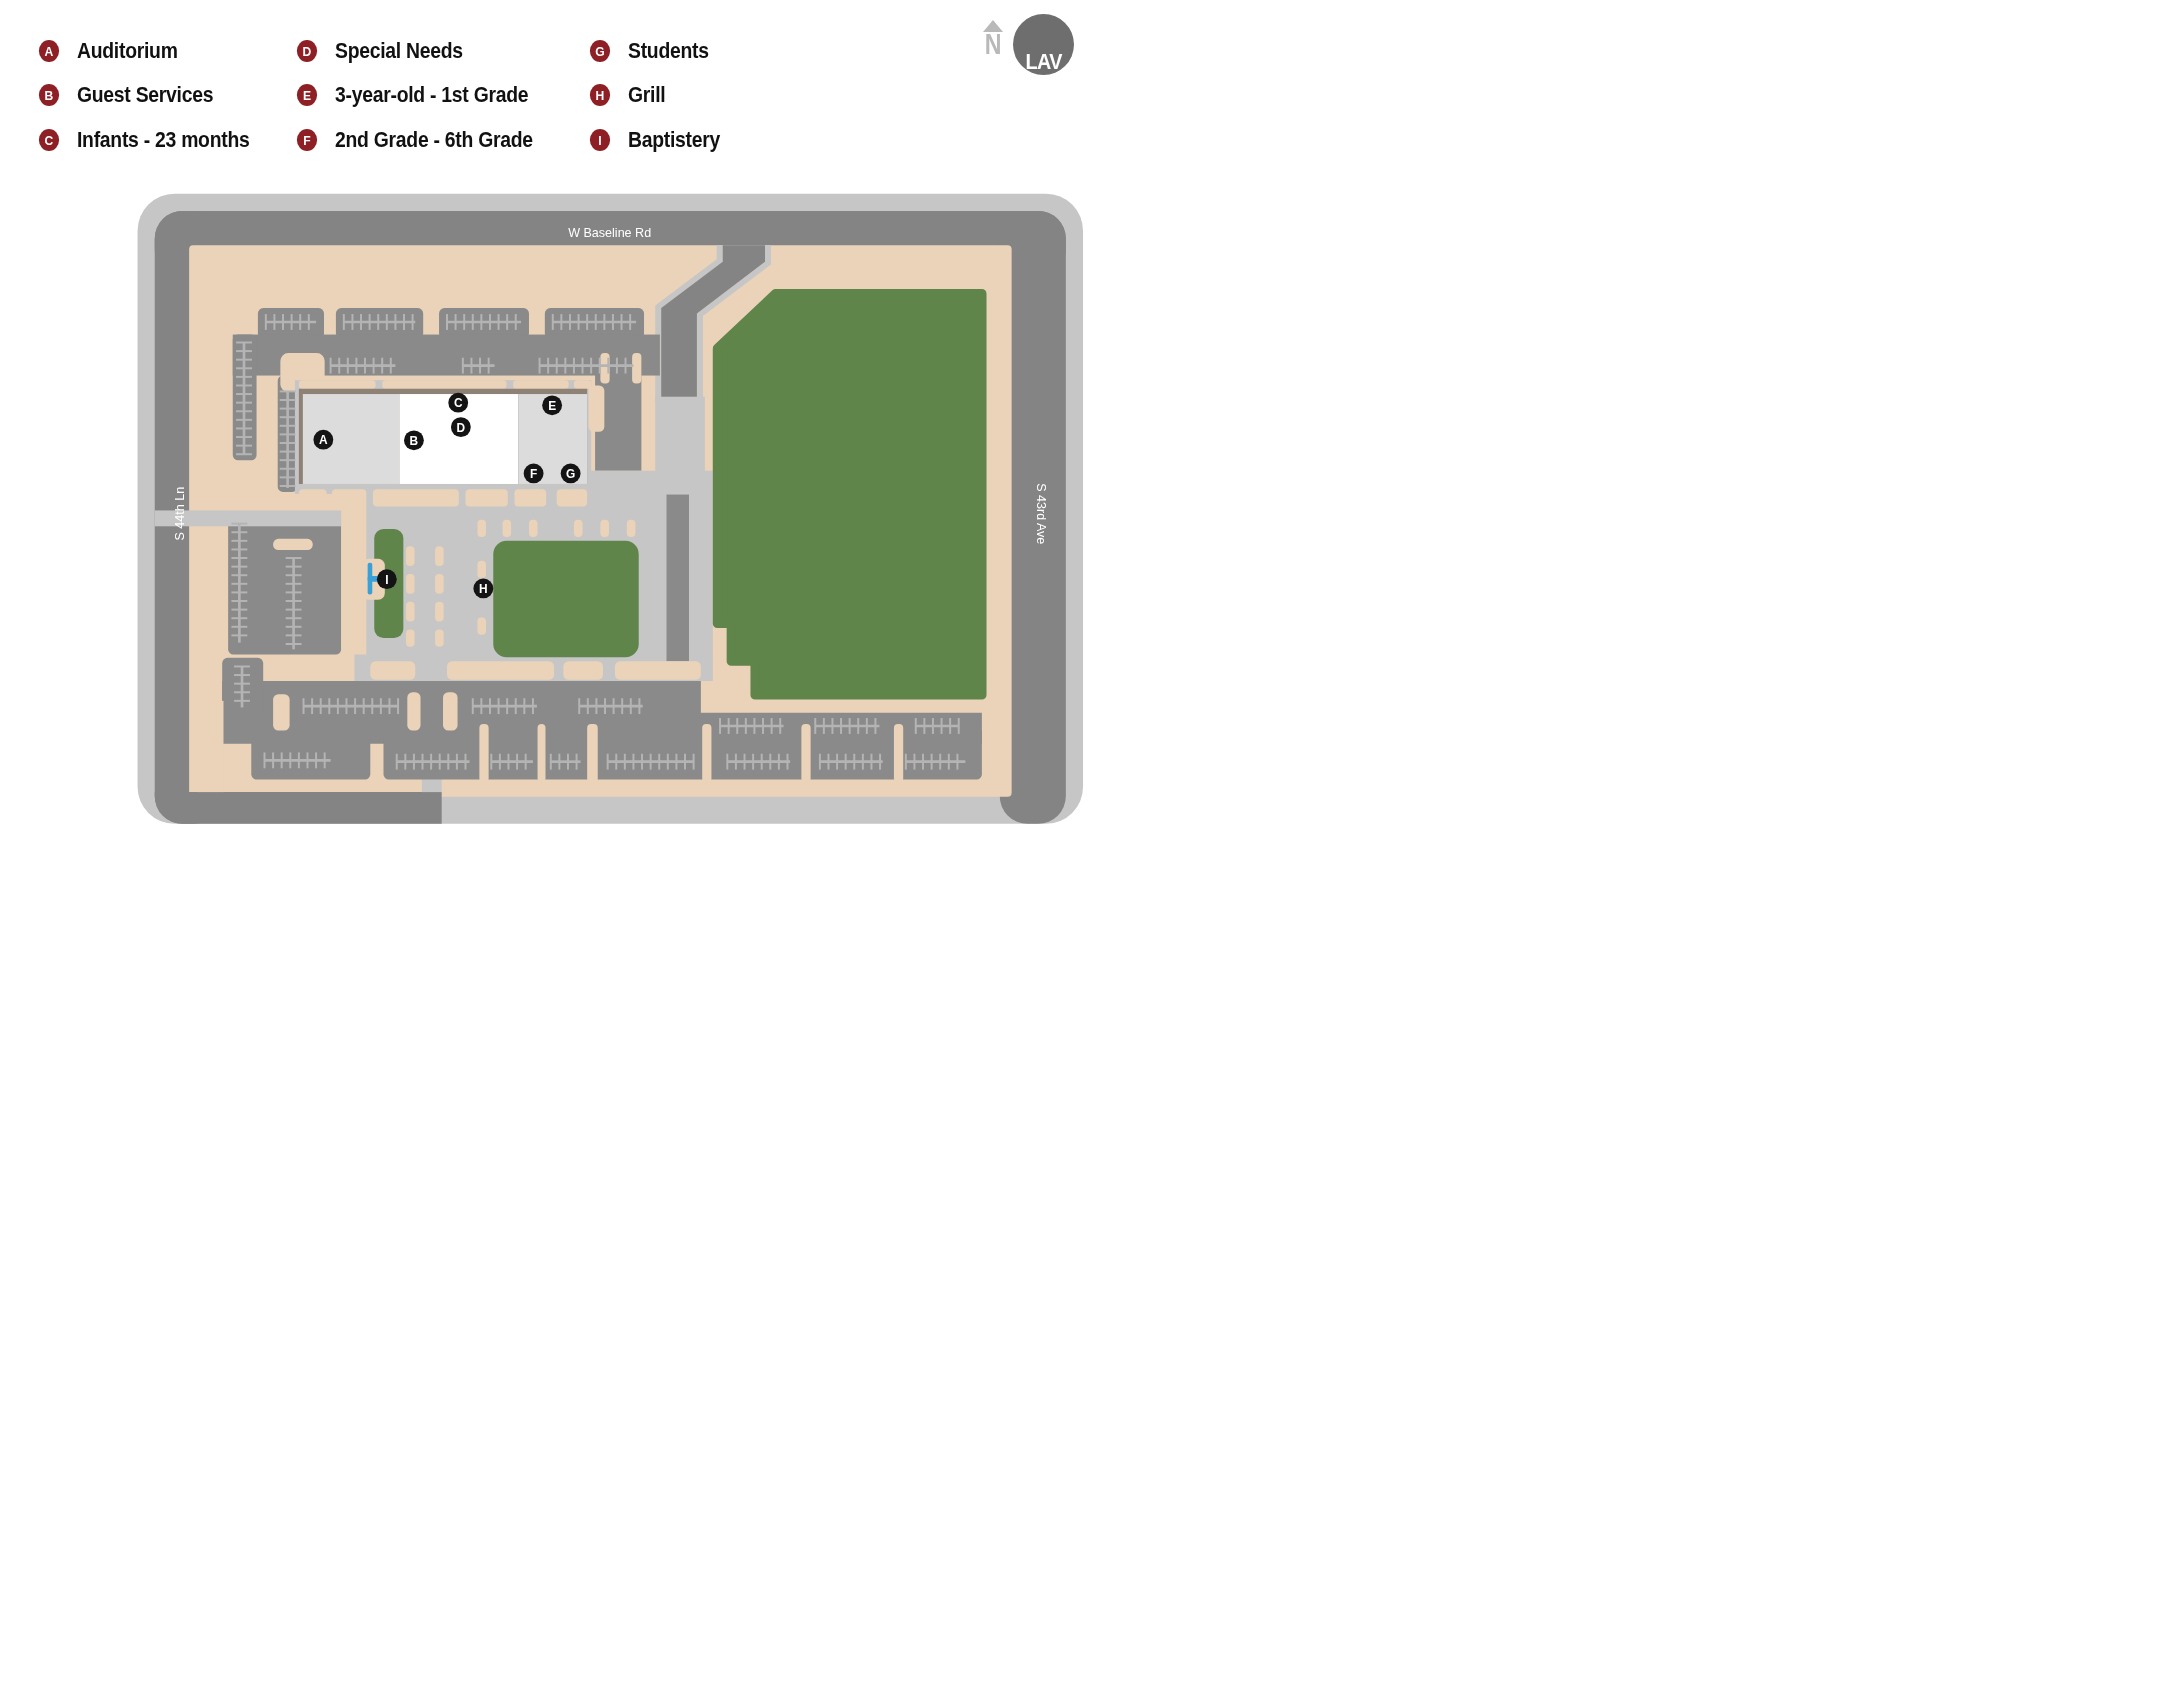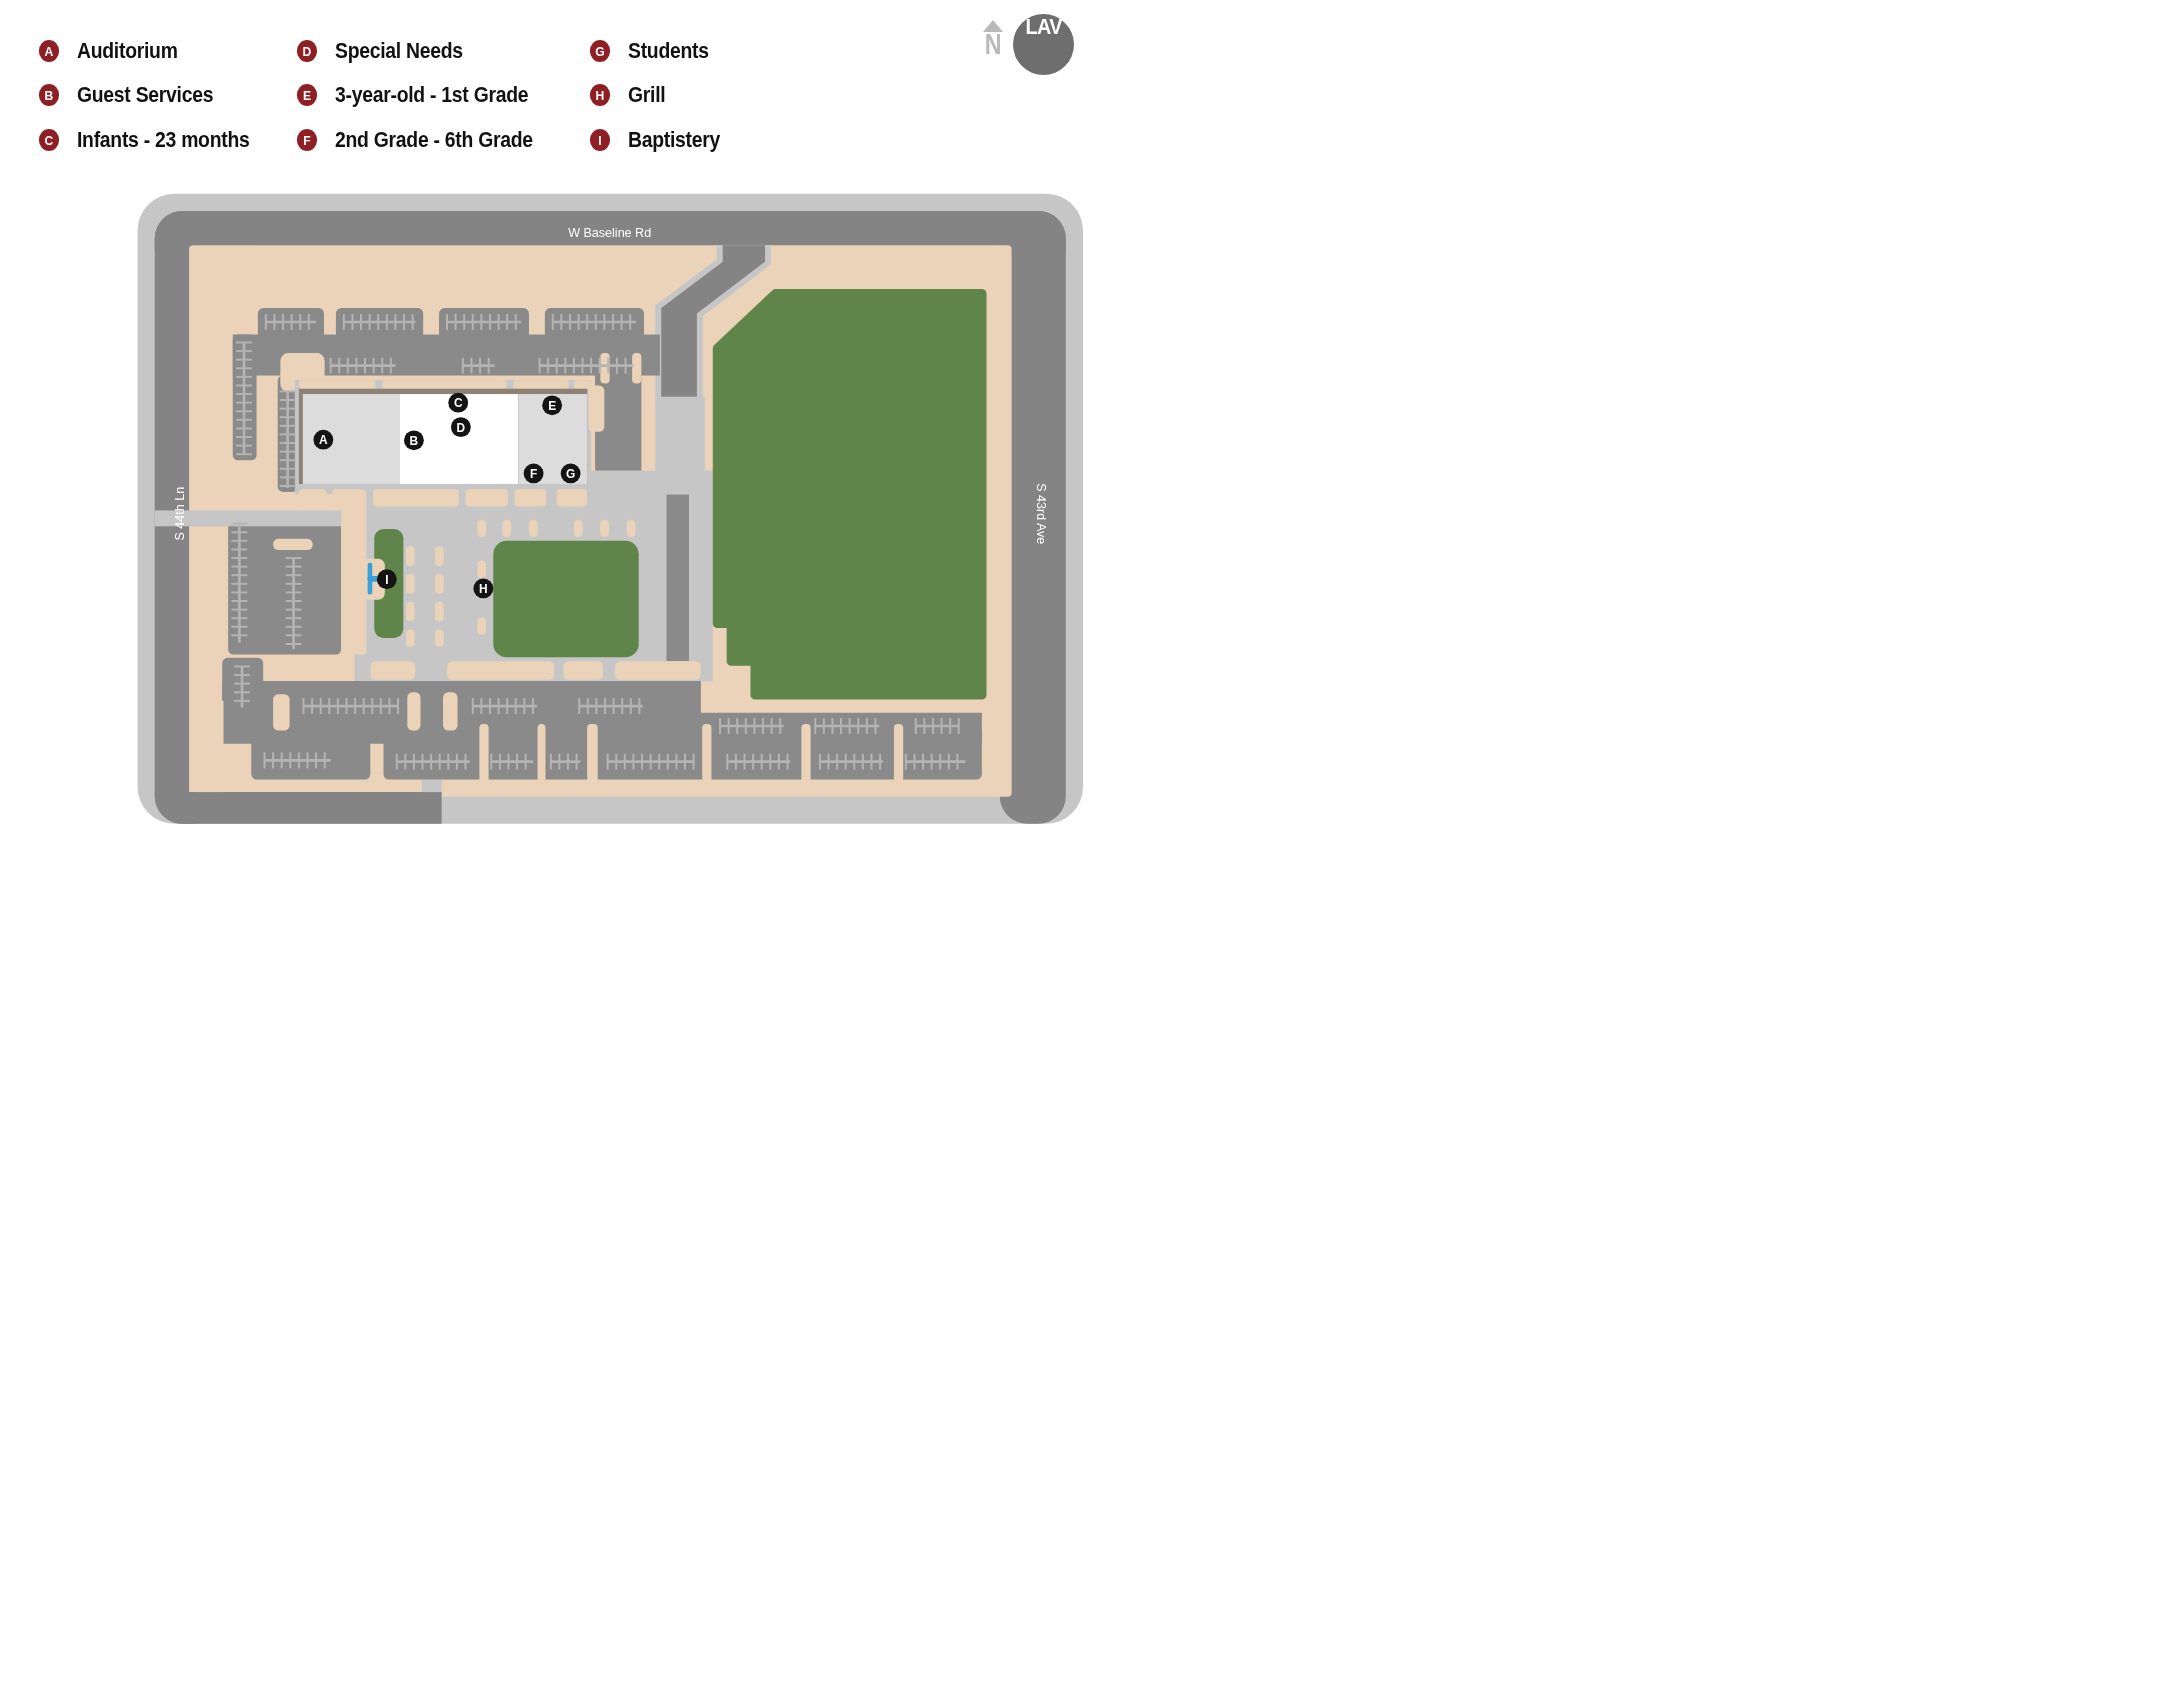--- a/index.html
+++ b/index.html
@@ -9,21 +9,21 @@
   .lmark{width:22px;height:22px;border-radius:50%;background:var(--legend_red);color:#fff;
          display:flex;align-items:center;justify-content:center;font-weight:bold;font-size:13.2px;
          transform:scale(.92,1);}
   .llabel{font-size:22.5px;font-weight:bold;color:var(--text_black);transform:scale(.86,1);transform-origin:left center;
           white-space:nowrap;letter-spacing:-0.3px;}
   .compass{position:absolute;left:980px;top:20px;width:26.5px;text-align:center;z-index:5;}
   .compass .roof{width:0;height:0;margin:0 auto;border-left:10px solid transparent;border-right:10px solid transparent;
                  border-bottom:12.6px solid var(--compass_gray);}
   .compass .nletter{font-size:29px;font-weight:bold;color:var(--compass_gray);line-height:24px;transform:scale(.8,1);}
   .logo{position:absolute;left:1013px;top:14px;width:61px;height:61px;border-radius:50%;background:var(--logo_gray);
-        display:flex;align-items:flex-start;justify-content:center;z-index:5;}
+        display:flex;align-items:flex-end;justify-content:center;z-index:5;}
   .logo-text{color:#fff;font-weight:bold;font-size:22.5px;transform:scale(.88,1);letter-spacing:-0.7px;}
   svg{position:absolute;left:0;top:0;}
   svg text{font-family:"Liberation Sans",sans-serif;}
   .street-label{fill:var(--label_white);font-size:19px;}
   .marker-letter{fill:#fff;font-size:18px;font-weight:bold;text-anchor:middle;}
 </style>
 </head>
 <body>
 
 <svg width="1091" height="843" viewBox="0 0 1650 1275">

